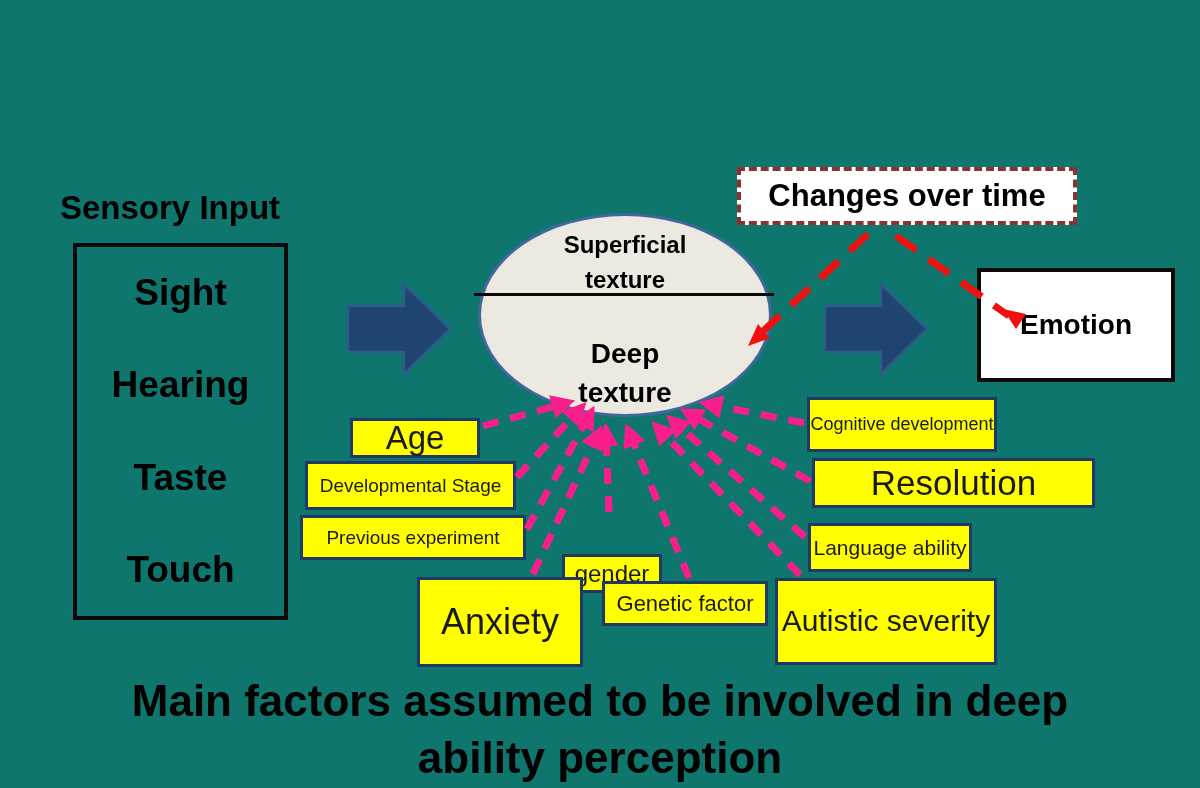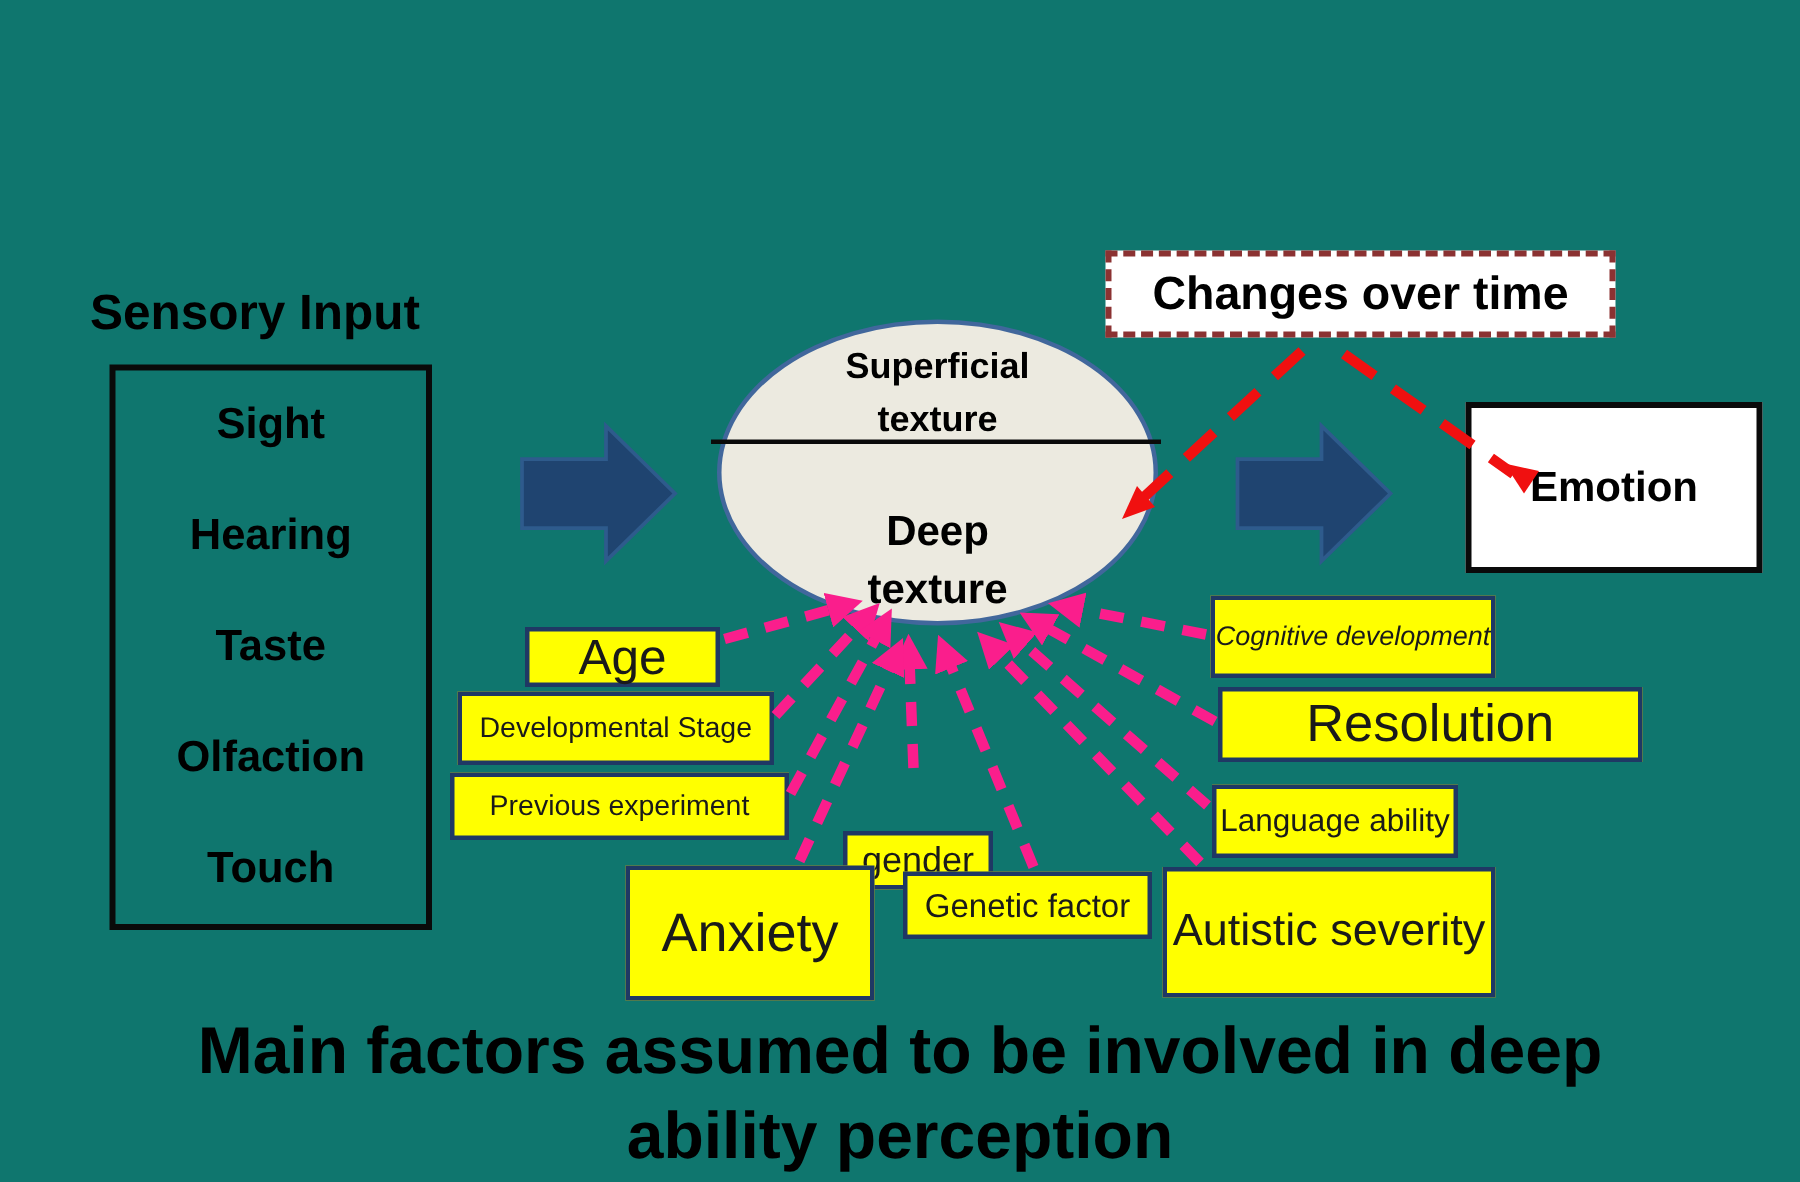--- a/index.html
+++ b/index.html
@@ -3,21 +3,21 @@
 <meta charset="utf-8">
 <style>
   html,body{margin:0;padding:0;background:#fff;}
   .canvas{position:relative;width:1200px;height:788px;background:#0f766e;overflow:hidden;
           font-family:"Liberation Sans",sans-serif;color:#000;}
 
   
   .sensory-title{position:absolute;left:60px;top:189px;width:250px;font-size:33px;font-weight:bold;letter-spacing:0px;}
   .sensory-box{position:absolute;left:73px;top:243px;width:207px;height:369px;border:4px solid #0a0a0a;
                display:flex;flex-direction:column;justify-content:space-around;align-items:center;
-               font-size:29px;font-weight:bold;}
+               font-size:37px;font-weight:bold;}
 
   
   .ellipse{position:absolute;left:478px;top:213px;width:288px;height:198px;background:#ECEAE0;
            border:3px solid #41679C;border-radius:50%;}
   .ellipse .sup{position:absolute;top:12px;left:0;right:0;margin:0 auto;width:180px;text-align:center;
                 font-size:24px;font-weight:bold;line-height:1.45;}
   .ellipse .deep{position:absolute;top:118px;left:0;right:0;margin:0 auto;width:150px;text-align:center;
                  font-size:28px;font-weight:bold;line-height:1.4;}
   .divider{position:absolute;left:474px;top:293px;width:300px;height:3px;background:#0a0a0a;}
 
@@ -33,21 +33,21 @@
 
   
   .factor{position:absolute;background:#FFFF00;border:3px solid #1F3864;display:flex;align-items:center;
           justify-content:center;text-align:center;color:#1a1a1a;z-index:3;}
   .f-age{left:350px;top:418px;width:124px;height:34px;font-size:33px;}
   .f-dev{left:305px;top:461px;width:205px;height:43px;font-size:19px;line-height:1.25;}
   .f-prev{left:300px;top:515px;width:220px;height:39px;font-size:19px;}
   .f-gender{left:562px;top:516px;width:94px;height:33px;font-size:24px;margin-top:38px;}
   .f-anx{left:417px;top:577px;width:160px;height:84px;font-size:36px;}
   .f-gen{left:602px;top:581px;width:160px;height:39px;font-size:22px;}
-  .f-cog{left:807px;top:397px;width:184px;height:49px;font-size:18px;line-height:1.4;font-style:italic;}
+  .f-cog{left:807px;top:397px;width:184px;height:49px;font-size:18px;line-height:1.4;}
   .f-res{left:812px;top:458px;width:277px;height:44px;font-size:35px;}
   .f-lang{left:808px;top:523px;width:158px;height:43px;font-size:21px;}
   .f-aut{left:775px;top:578px;width:216px;height:81px;font-size:30px;line-height:1.35;}
 
   
   .overlay{position:absolute;left:0;top:0;width:1200px;height:788px;z-index:5;pointer-events:none;}
 
   
   .caption{position:absolute;left:0;top:672px;width:1200px;text-align:center;
            font-size:44px;font-weight:bold;line-height:1.3;}
@@ -55,21 +55,20 @@
 </head>
 <body>
 
 <div class="canvas">
 
   <div class="sensory-title">Sensory Input</div>
   <div class="sensory-box">
     <span>Sight</span>
     <span>Hearing</span>
     <span>Taste</span>
-    <span>Olfaction</span>
     <span>Touch</span>
   </div>
 
   <div class="ellipse">
     <div class="sup">Superficial texture</div>
     <div class="deep">Deep texture</div>
   </div>
   <div class="divider"></div>
 
   <div class="changes-box">

